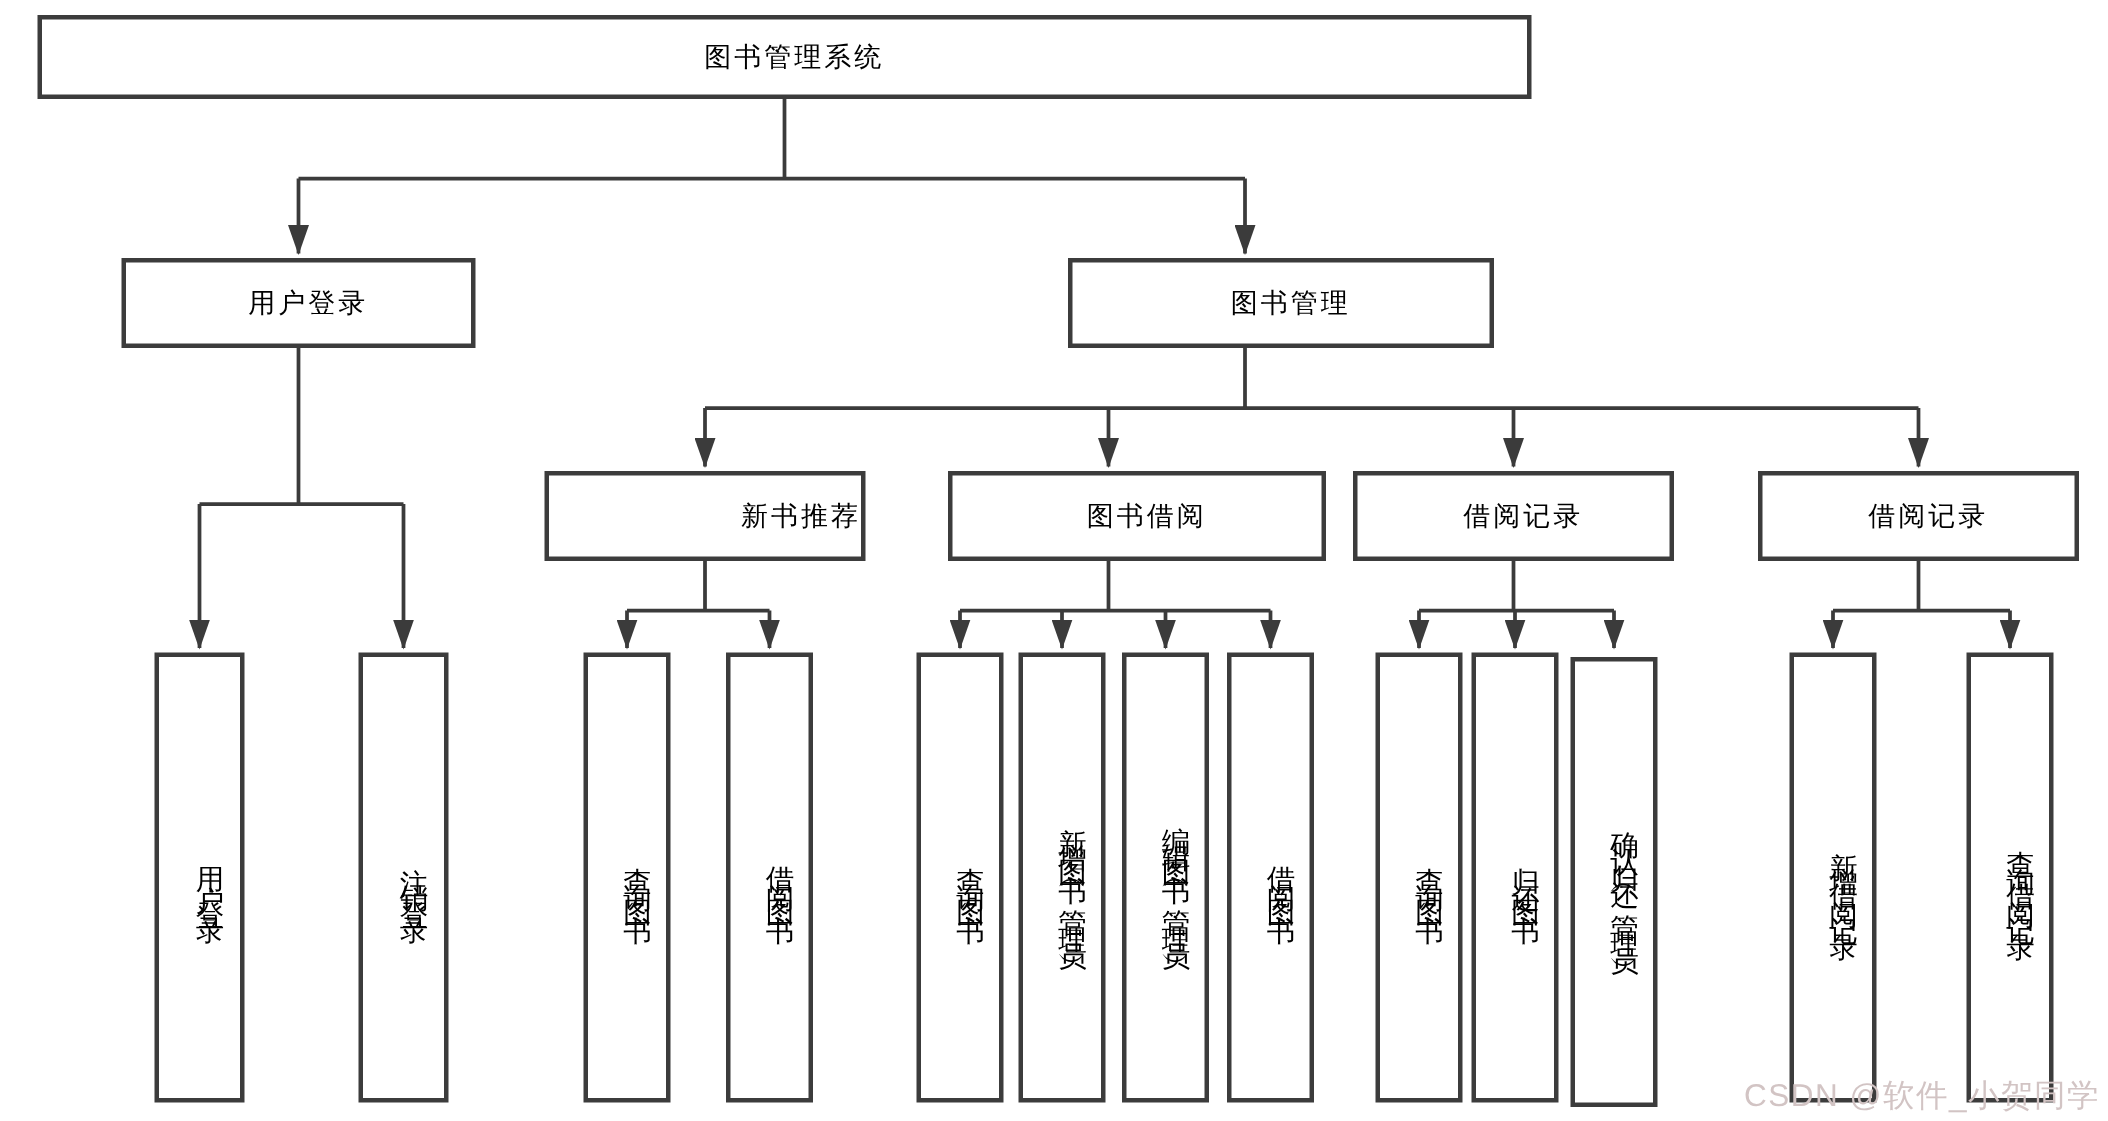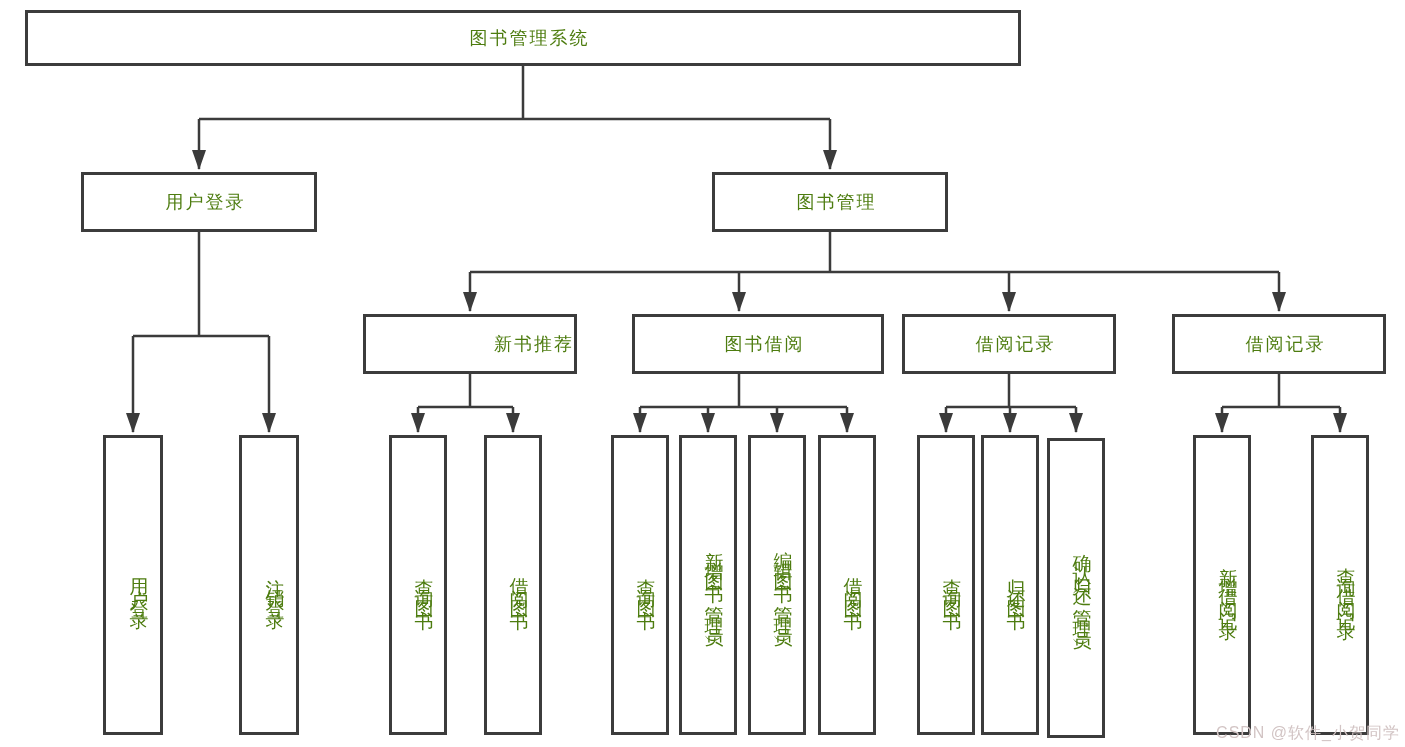--- a/index.html
+++ b/index.html
@@ -22,21 +22,21 @@
     z-index: 1;
   }
   .box {
     position: absolute;
     box-sizing: border-box;
     background: #ffffff;
     border: 3px solid #3c3c3c;
     display: flex;
     align-items: center;
     justify-content: center;
-    color: #4d7c0f;
+    color: #000000;
     z-index: 2;
     padding-left: 13px;
   }
   .hbox {
     font-size: 18px;
     letter-spacing: 2px;
     white-space: nowrap;
   }
   .leaf {
     width: 58px;
@@ -46,21 +46,21 @@
   .vtext {
     writing-mode: vertical-rl;
     text-orientation: mixed;
     line-height: 1;
     letter-spacing: 11px;
   }
   .watermark {
     position: absolute;
     right: 5px;
     bottom: 3px;
-    font-size: 16px;
+    font-size: 21px;
     color: #d2c4c4;
     letter-spacing: 1px;
     white-space: nowrap;
     z-index: 5;
   }
 </style>
 </head>
 <body>
 
 <div id="canvas">
@@ -122,21 +122,21 @@
     </g>
   </svg>
 
   <div class="box hbox" style="left:25px; top:10px; width:996px; height:56px;">
     <span>图书管理系统</span>
   </div>
 
   <div class="box hbox" style="left:81px; top:172px; width:236px; height:60px;">
     <span>用户登录</span>
   </div>
-  <div class="box hbox" style="left:712px; top:172px; width:236px; height:60px;">
+  <div class="box hbox" style="left:712px; top:172px; width:284px; height:60px;">
     <span>图书管理</span>
   </div>
 
   <div class="box hbox" style="left:363px; top:314px; width:214px; height:60px;justify-content:flex-end;">
     <span>新书推荐</span>
   </div>
   <div class="box hbox" style="left:632px; top:314px; width:252px; height:60px;">
     <span>图书借阅</span>
   </div>
   <div class="box hbox" style="left:902px; top:314px; width:214px; height:60px;">

